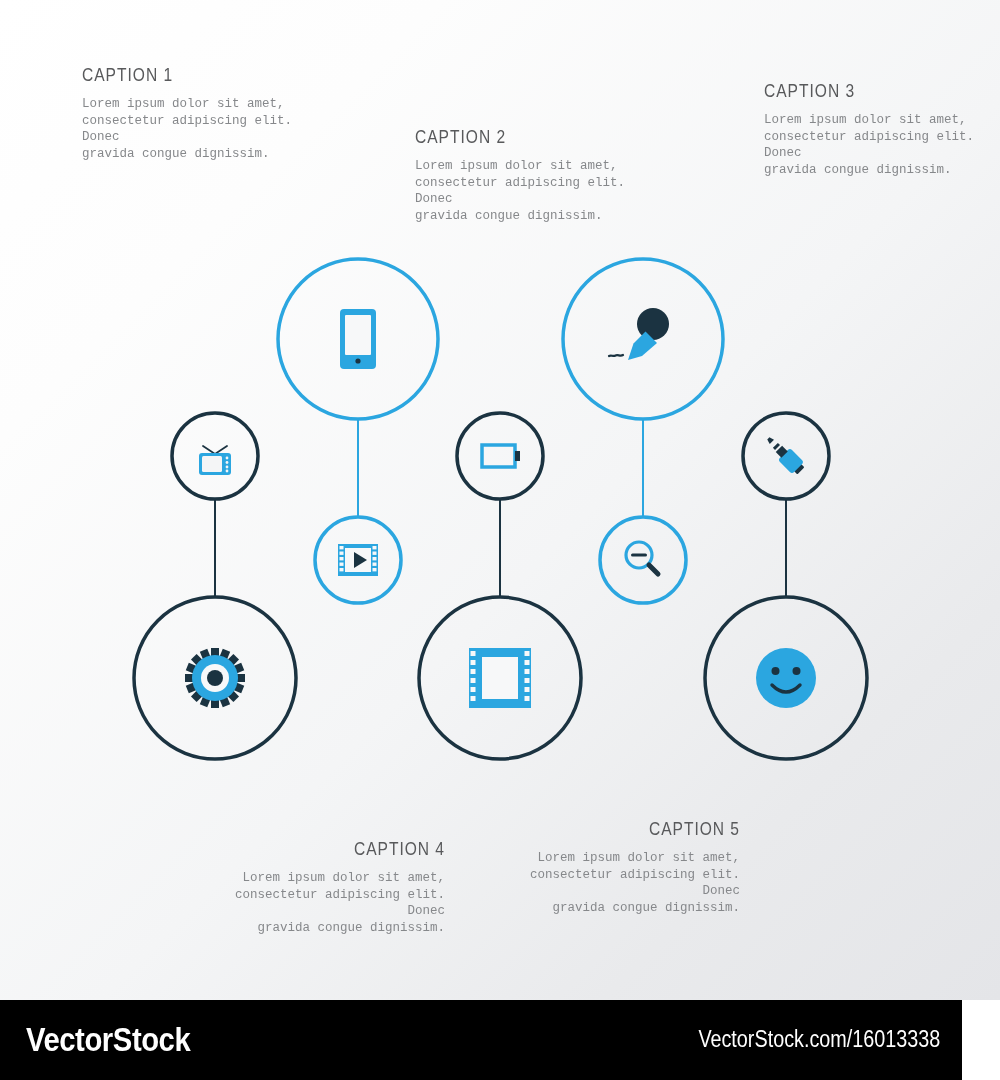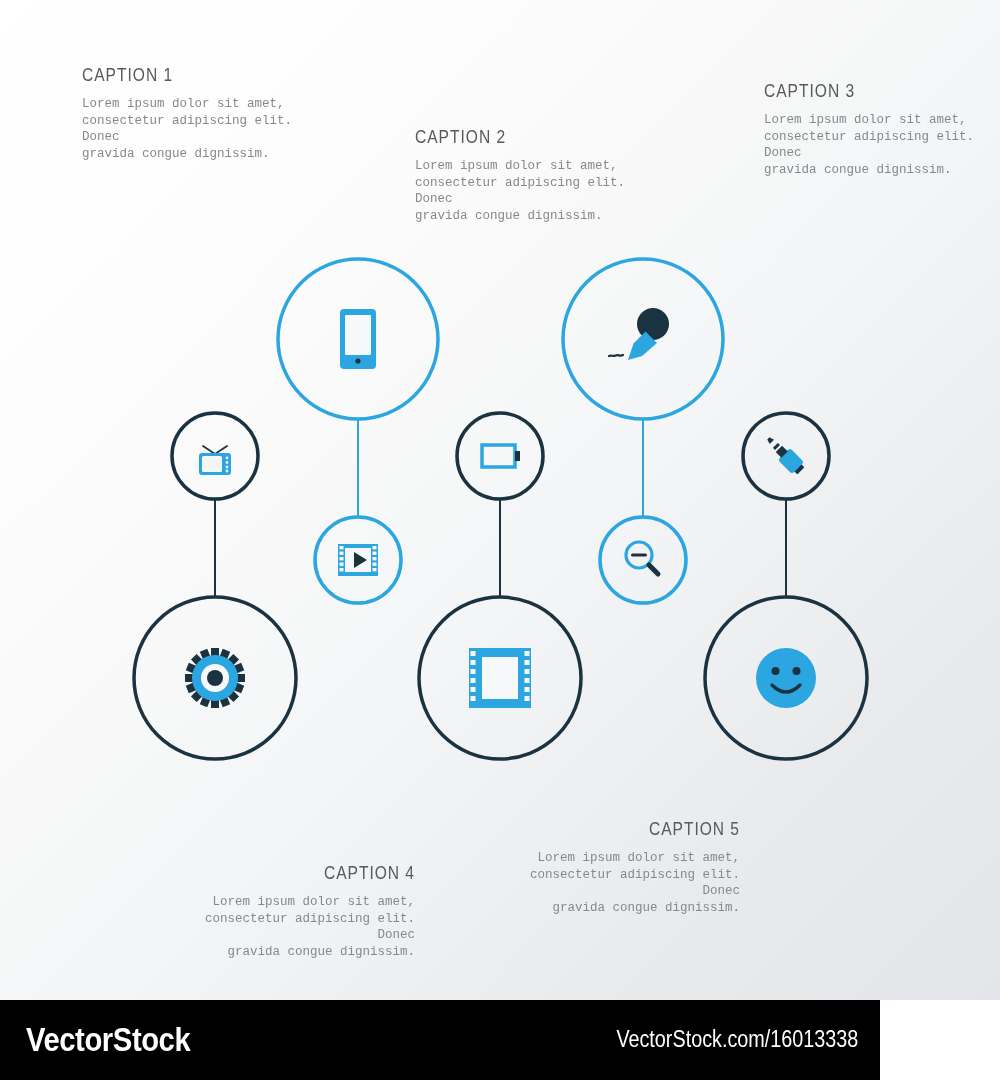--- a/index.html
+++ b/index.html
@@ -42,21 +42,21 @@
   }
   .caption.right{text-align:right;}
   .caption.right .cap-body{text-align:right;}
 
   
   #diagram{position:absolute;left:0;top:0;width:1000px;height:1000px;}
 
   
   .footer{
     position:absolute;left:0;top:1000px;
-    width:880px;height:80px;
+    width:962px;height:80px;
     background:#000000;
   }
   .footer .brand{
     position:absolute;left:26px;top:20px;
     color:#ffffff;
     font-size:34px;
     font-weight:700;
     letter-spacing:-0.5px;
     transform:scaleX(0.86);
     transform-origin:left top;
@@ -94,21 +94,21 @@
 gravida congue dignissim.</div>
   </div>
 
   <div class="caption" style="left:764px;top:80px;width:230px;">
     <div class="cap-title">CAPTION 3</div>
     <div class="cap-body">Lorem ipsum dolor sit amet,
 consectetur adipiscing elit. Donec
 gravida congue dignissim.</div>
   </div>
 
-  <div class="caption right" style="right:585px;top:838px;width:250px;margin-top:24px;">
+  <div class="caption right" style="right:555px;top:838px;width:250px;">
     <div class="cap-title">CAPTION 4</div>
     <div class="cap-body">Lorem ipsum dolor sit amet,
 consectetur adipiscing elit. Donec
 gravida congue dignissim.</div>
   </div>
 
   <div class="caption right" style="right:260px;top:818px;width:250px;">
     <div class="cap-title">CAPTION 5</div>
     <div class="cap-body">Lorem ipsum dolor sit amet,
 consectetur adipiscing elit. Donec

